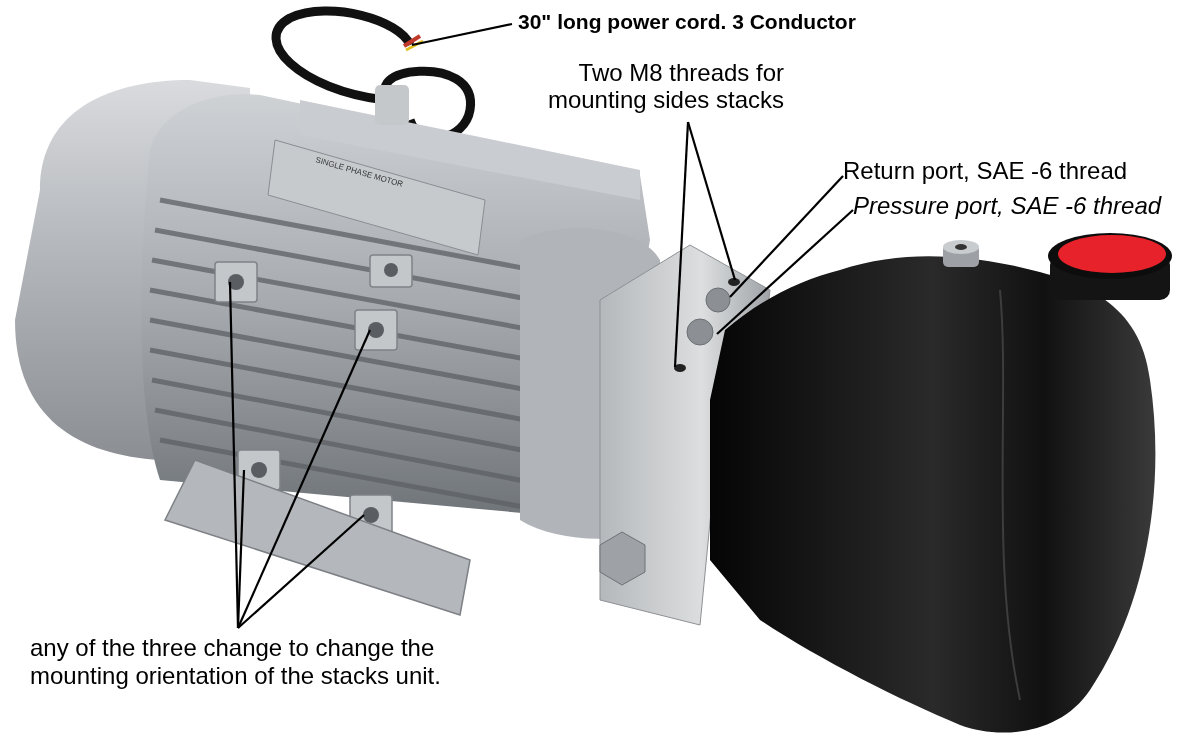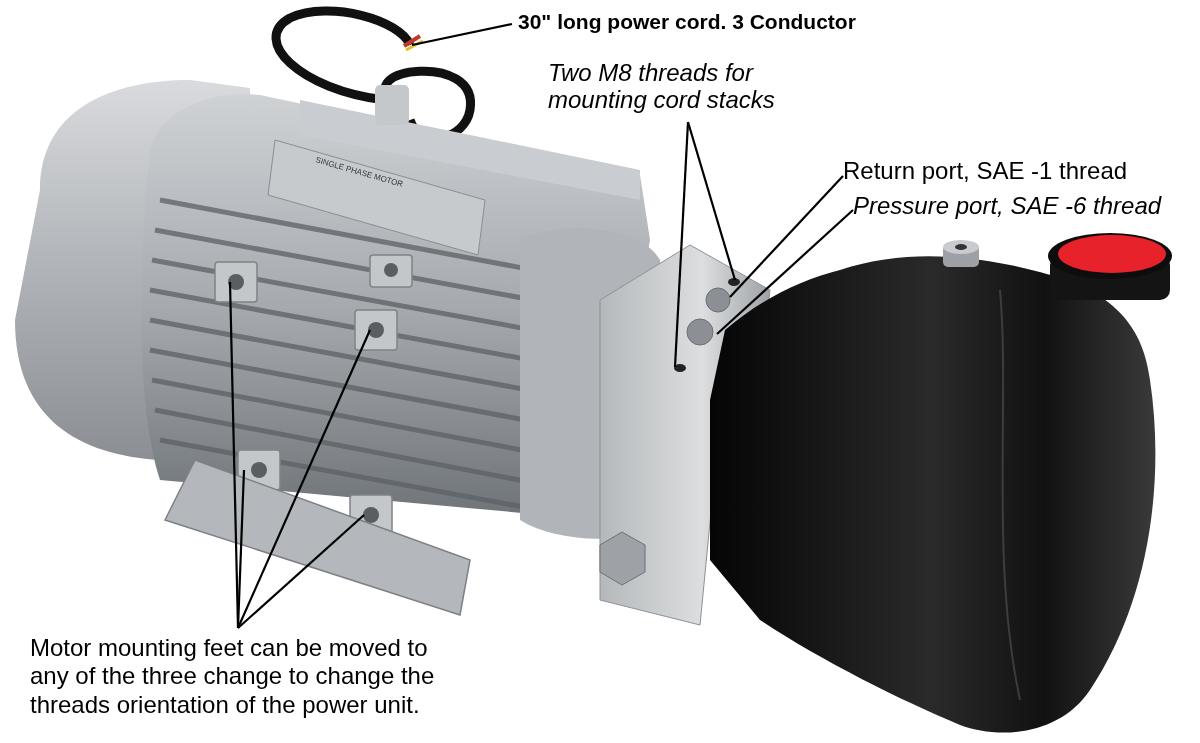--- a/index.html
+++ b/index.html
@@ -1,21 +1,21 @@
 <!DOCTYPE html>
 <html><head>
   <meta charset="utf-8">
   <style>
     html, body { margin: 0; padding: 0; background: #ffffff; }
     .stage { position: relative; width: 1200px; height: 743px; overflow: hidden; background: #ffffff; }
     svg.scene { position: absolute; left: 0; top: 0; }
     .label { position: absolute; color: #000; font-family: "Liberation Sans", sans-serif; white-space: nowrap; line-height: 1.12; }
     .label.bold { font-weight: bold; }
     .l-cord { left: 518px; top: 10px; font-size: 21px; }
-    .l-m8 { left: 548px; top: 60px; font-size: 24px; text-align: left; width: 260px; font-style: italic; }
+    .l-m8 { left: 524px; top: 60px; font-size: 24px; text-align: right; width: 260px; }
     .l-return { left: 843px; top: 158px; font-size: 24px; }
     .l-pressure { left: 853px; top: 193px; font-size: 24px; font-style: italic; }
     .l-feet { left: 30px; top: 634px; font-size: 24px; line-height: 1.18; }
     .l-feet span { display: block; }
   </style>
 </head>
 <body>
 
 <div class="stage">
 
@@ -134,25 +134,24 @@
       <line x1="238" y1="628" x2="370" y2="330"></line>
       <line x1="238" y1="628" x2="244" y2="470"></line>
       <line x1="238" y1="628" x2="364" y2="515"></line>
     </g>
   </svg>
 
   <div class="label bold l-cord">30" long power cord.  3 Conductor</div>
 
   <div class="label l-m8">
     <div>Two M8 threads for</div>
-    <div>mounting cord stacks</div>
+    <div>mounting sides stacks</div>
   </div>
 
-  <div class="label l-return">Return port, SAE -1 thread</div>
+  <div class="label l-return">Return port, SAE -6 thread</div>
   <div class="label l-pressure">Pressure port, SAE -6 thread</div>
 
   <div class="label l-feet">
-    <span>Motor mounting feet can be moved to</span>
     <span>any of the three change to change the</span>
-    <span>threads orientation of the power unit.</span>
+    <span>mounting orientation of the stacks unit.</span>
   </div>
 
 </div>
 
 </body></html>

